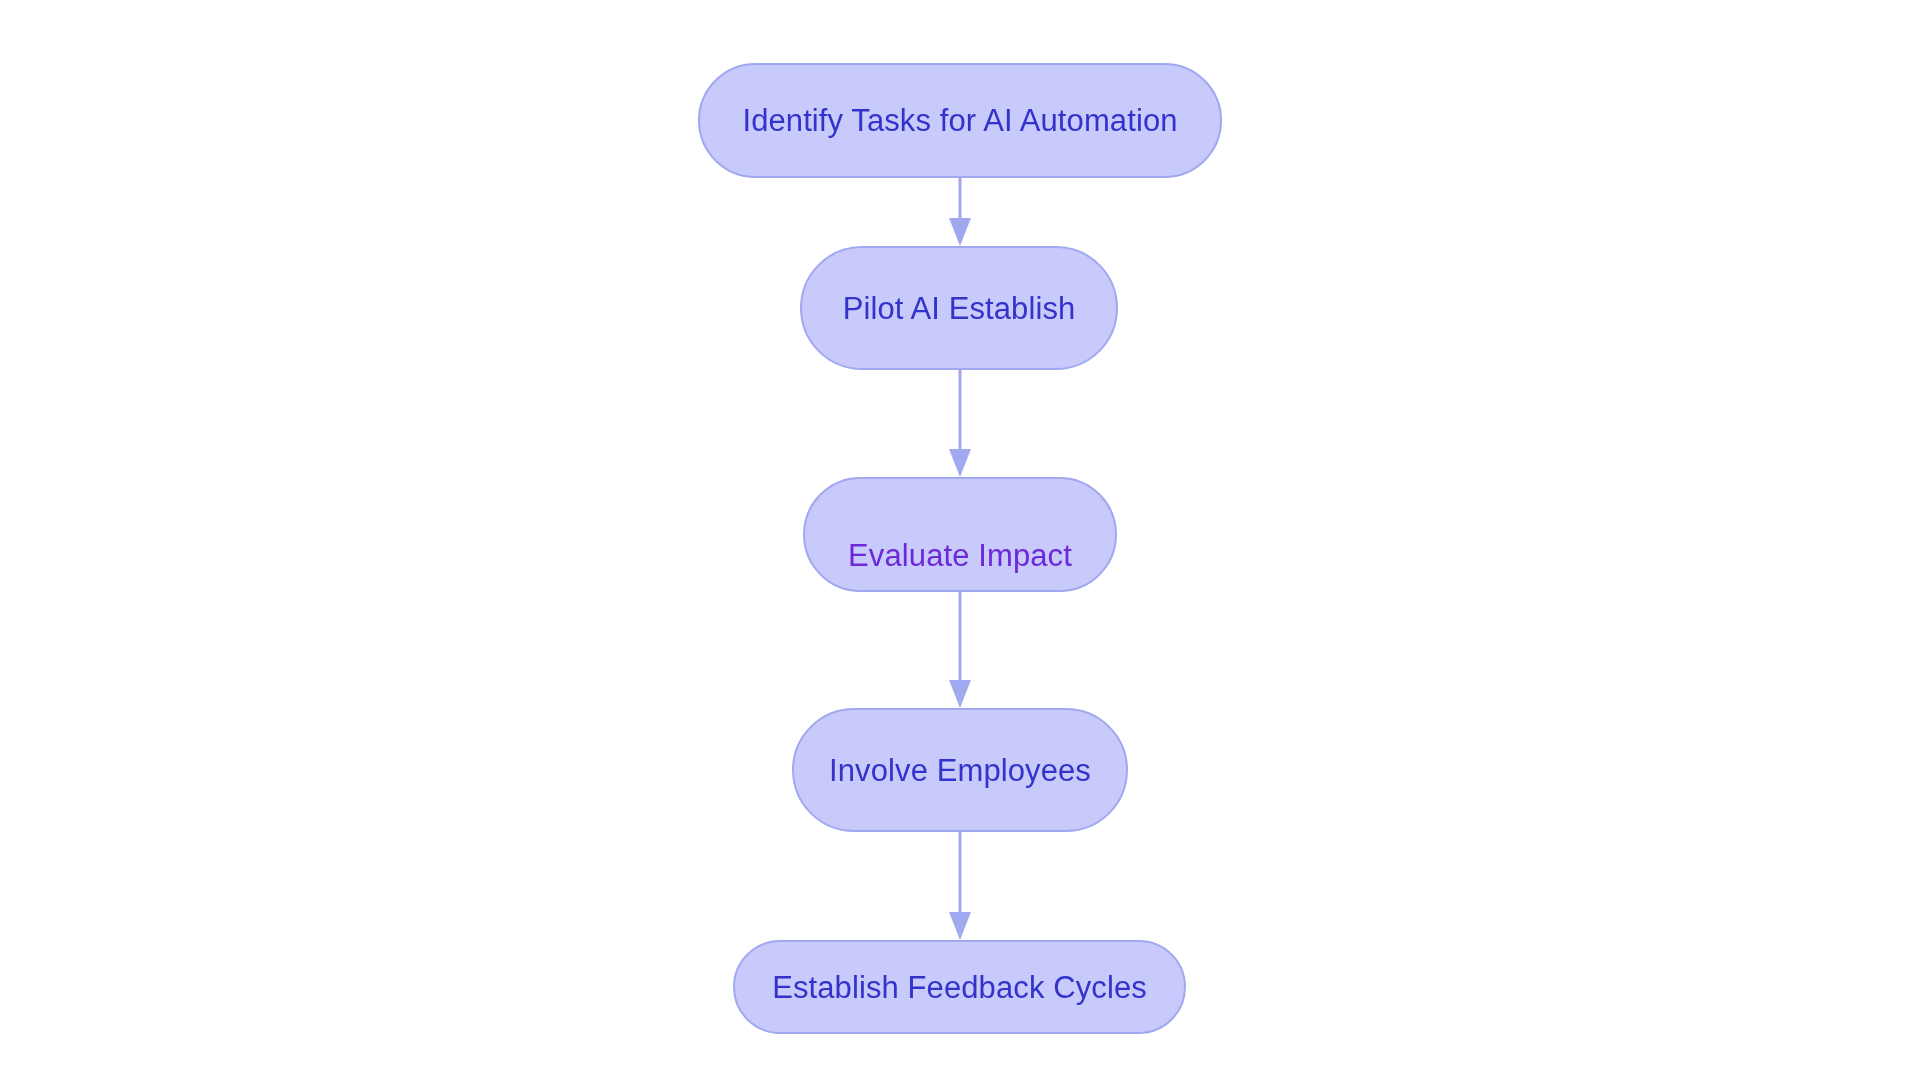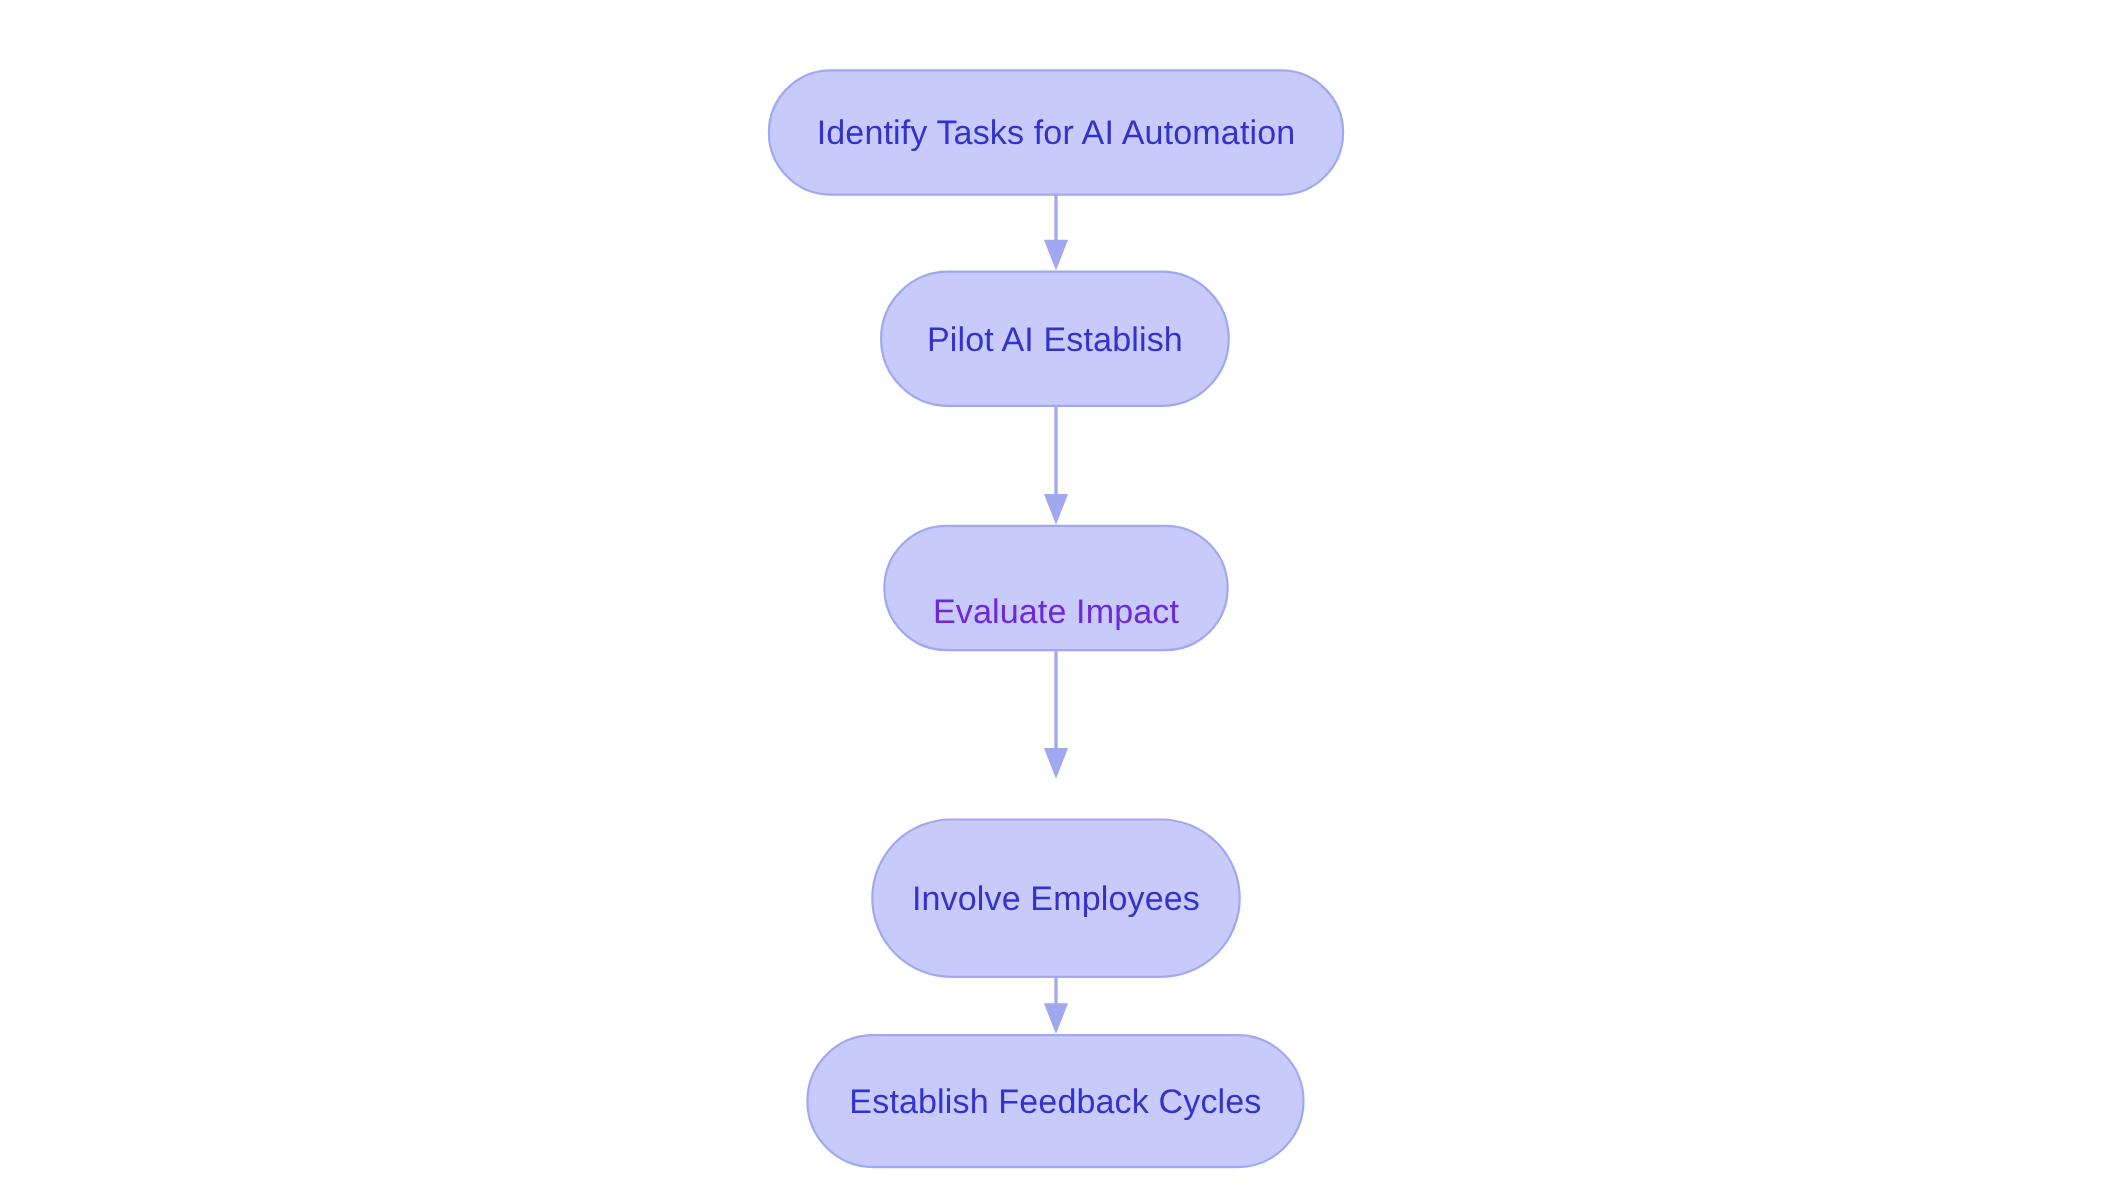--- a/index.html
+++ b/index.html
@@ -77,21 +77,21 @@
   </div>
 
   <div class="flow-node" style="left: 800px; top: 246px; width: 318px; height: 124px; background: rgb(200, 202, 251); border-color: rgb(160, 168, 240);">
     <span class="flow-node-label" style="color: rgb(51, 51, 204);">Pilot AI Establish</span>
   </div>
 
   <div class="flow-node" style="left: 803px; top: 477px; width: 314px; height: 115px; background: rgb(200, 202, 251); border-color: rgb(160, 168, 240);">
     <span class="flow-node-label" style="color: #6d28d9; margin-top: 41px;">Evaluate Impact</span>
   </div>
 
-  <div class="flow-node" style="left: 792px; top: 744px; width: 336px; height: 145px; background: rgb(200, 202, 251); border-color: rgb(160, 168, 240);">
+  <div class="flow-node" style="left: 792px; top: 708px; width: 336px; height: 124px; background: rgb(200, 202, 251); border-color: rgb(160, 168, 240);">
     <span class="flow-node-label" style="color: rgb(51, 51, 204);">Involve Employees</span>
   </div>
 
-  <div class="flow-node" style="left: 733px; top: 940px; width: 453px; height: 122px; background: rgb(200, 202, 251); border-color: rgb(160, 168, 240);">
+  <div class="flow-node" style="left: 733px; top: 940px; width: 453px; height: 94px; background: rgb(200, 202, 251); border-color: rgb(160, 168, 240);">
     <span class="flow-node-label" style="color: rgb(51, 51, 204);">Establish Feedback Cycles</span>
   </div>
 
 </div>
 
 </body></html>

